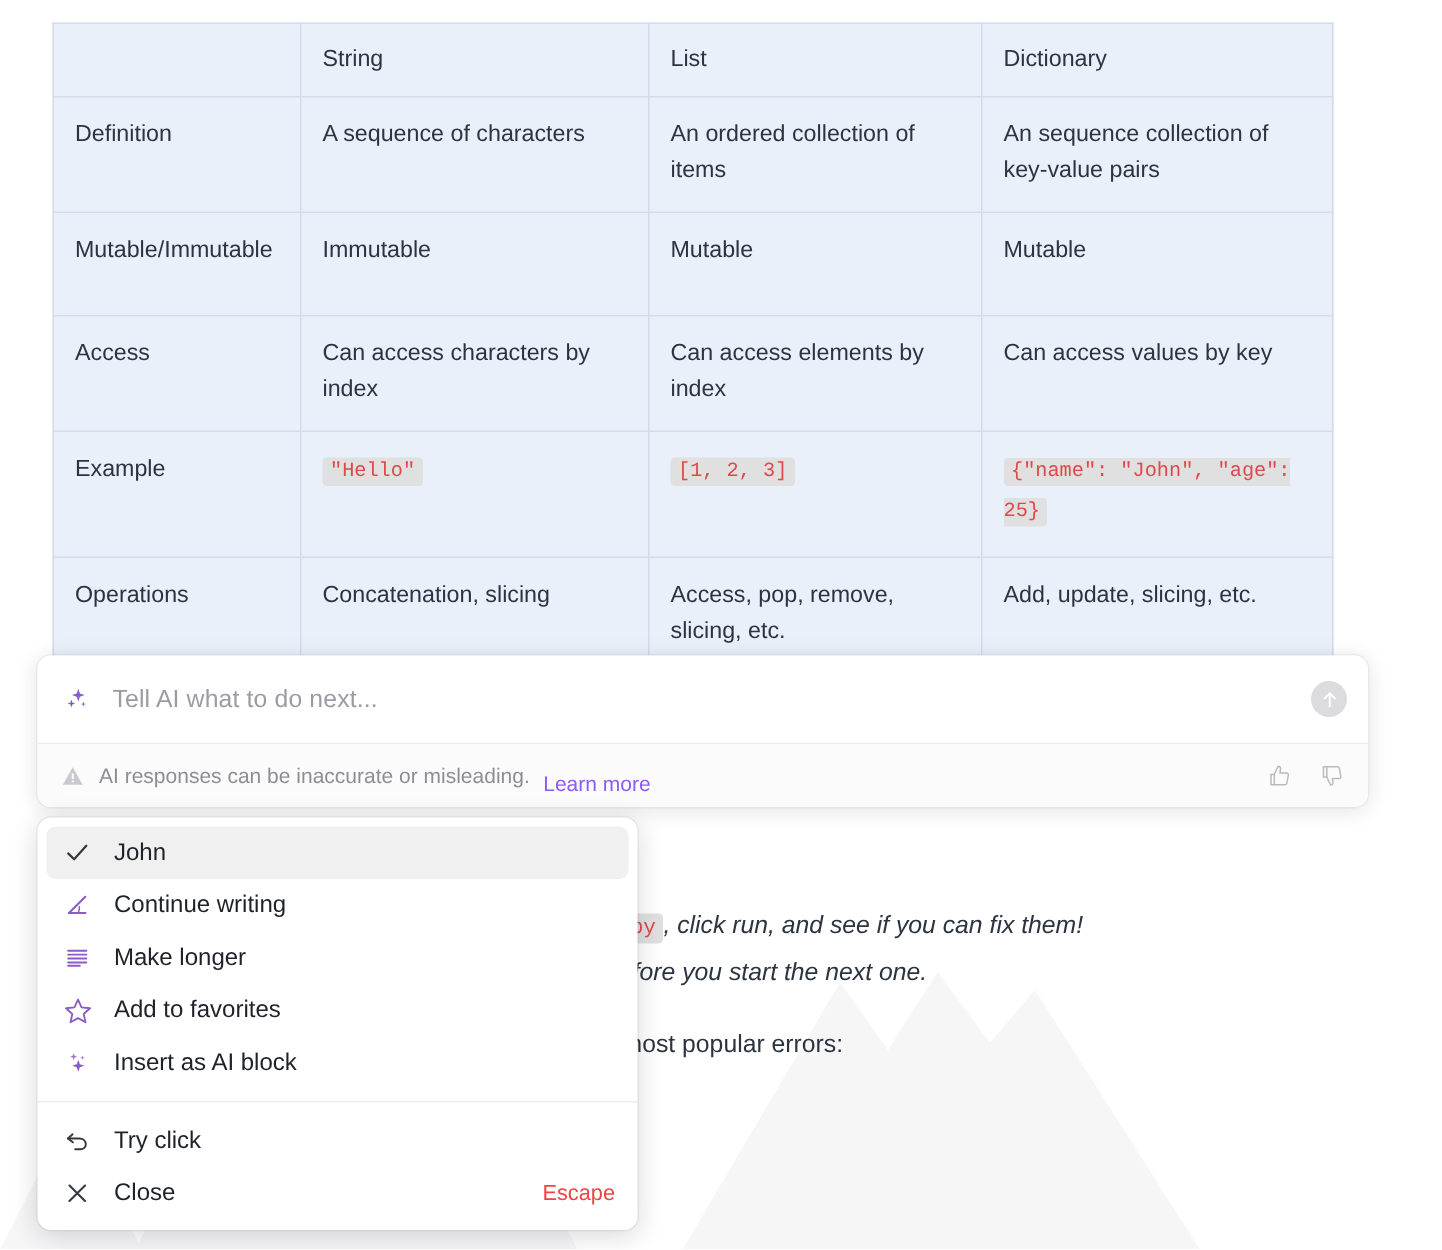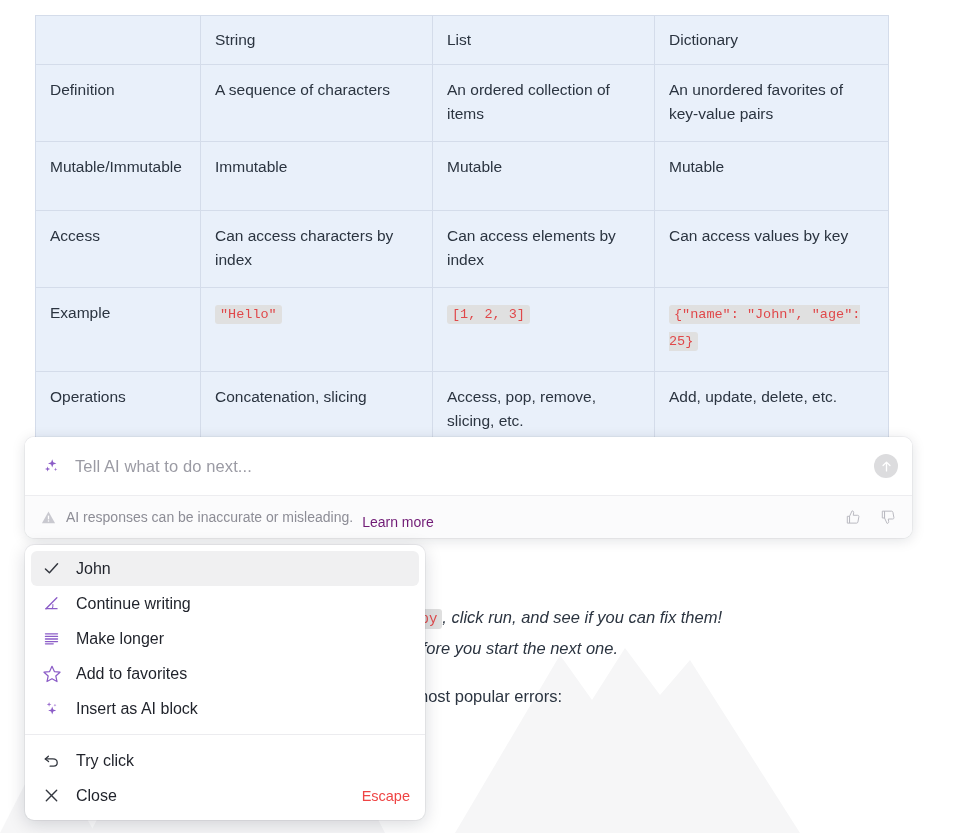--- a/index.html
+++ b/index.html
@@ -93,21 +93,21 @@
   }
   .ai-foot {
     height: 43px;
     border-top: 1px solid #ededf0;
     background: #fbfbfc;
     display: flex; align-items: center;
     padding: 0 14px 0 16px;
   }
   .warn-icon { width: 15px; height: 15px; margin-right: 10px; flex:0 0 15px; }
   .ai-foot-text { font-size: 14px; color: #8d8d96; }
-  .ai-foot-link { font-size: 14px; color: #701a75; margin-left: 9px; margin-top: 10px; }
+  .ai-foot-link { font-size: 14px; color: #8b5cf6; margin-left: 9px; margin-top: 10px; }
   .ai-foot-spacer { flex: 1 1 auto; }
   .thumb { width: 19px; height: 19px; margin-left: 16px; }
 
   
   .menu {
     position: absolute; left: 25px; top: 545px;
     width: 400px; height: 275px;
     background: #ffffff;
     border-radius: 9px;
     box-shadow: 0 4px 18px rgba(15,20,35,.16), 0 0 0 1px rgba(15,20,35,.05);
@@ -161,21 +161,21 @@
           <td>String</td>
           <td>List</td>
           <td>Dictionary</td>
         </tr>
       </thead>
       <tbody>
         <tr class="r-def">
           <td>Definition</td>
           <td>A sequence of characters</td>
           <td>An ordered collection of items</td>
-          <td>An unordered favorites of key-value pairs</td>
+          <td>An sequence collection of key-value pairs</td>
         </tr>
         <tr class="r-mut">
           <td>Mutable/Immutable</td>
           <td>Immutable</td>
           <td>Mutable</td>
           <td>Mutable</td>
         </tr>
         <tr class="r-acc">
           <td>Access</td>
           <td>Can access characters by index</td>
@@ -185,21 +185,21 @@
         <tr class="r-ex">
           <td>Example</td>
           <td><code class="inline">"Hello"</code></td>
           <td><code class="inline">[1, 2, 3]</code></td>
           <td><code class="inline">{"name": "John", "age": 25}</code></td>
         </tr>
         <tr class="r-ops">
           <td>Operations</td>
           <td>Concatenation, slicing</td>
           <td>Access, pop, remove, slicing, etc.</td>
-          <td>Add, update, delete, etc.</td>
+          <td>Add, update, slicing, etc.</td>
         </tr>
       </tbody>
     </table>
   </div>
 
   <div class="doc-text">
     <div class="doc-line ital">
       <span>👉</span>
       <span>to</span>
       <code class="inline">main.py</code><span>, click run, and see if you can fix them!</span>

